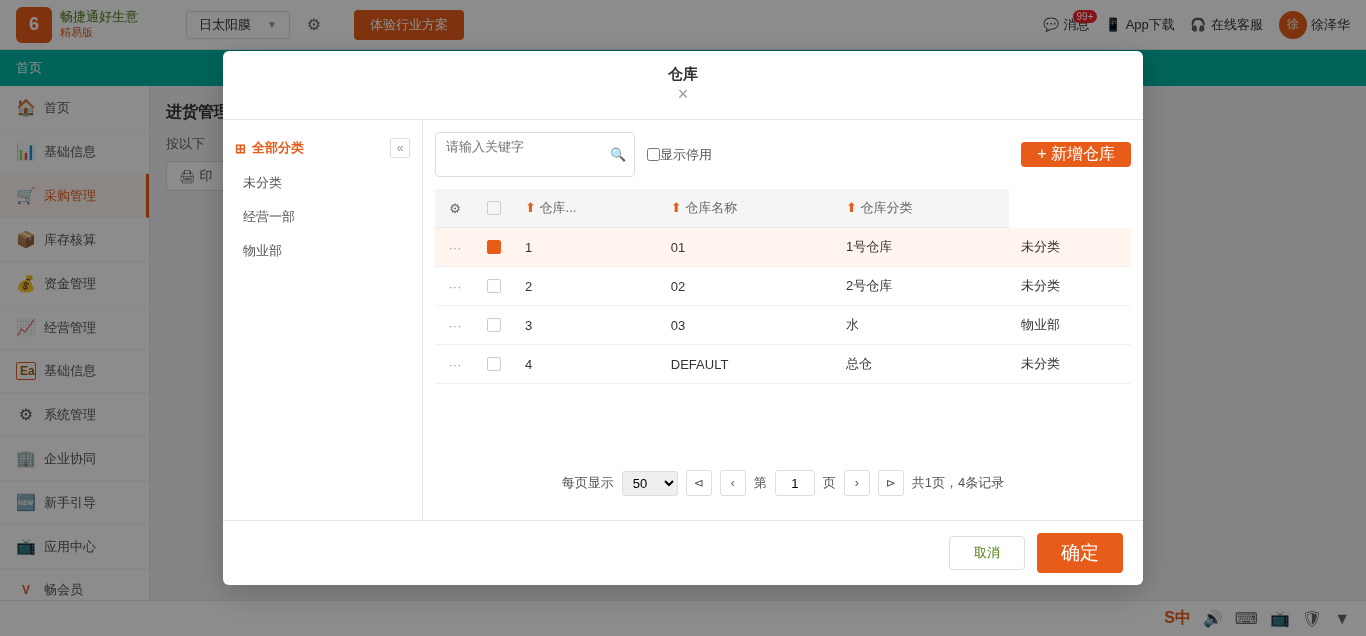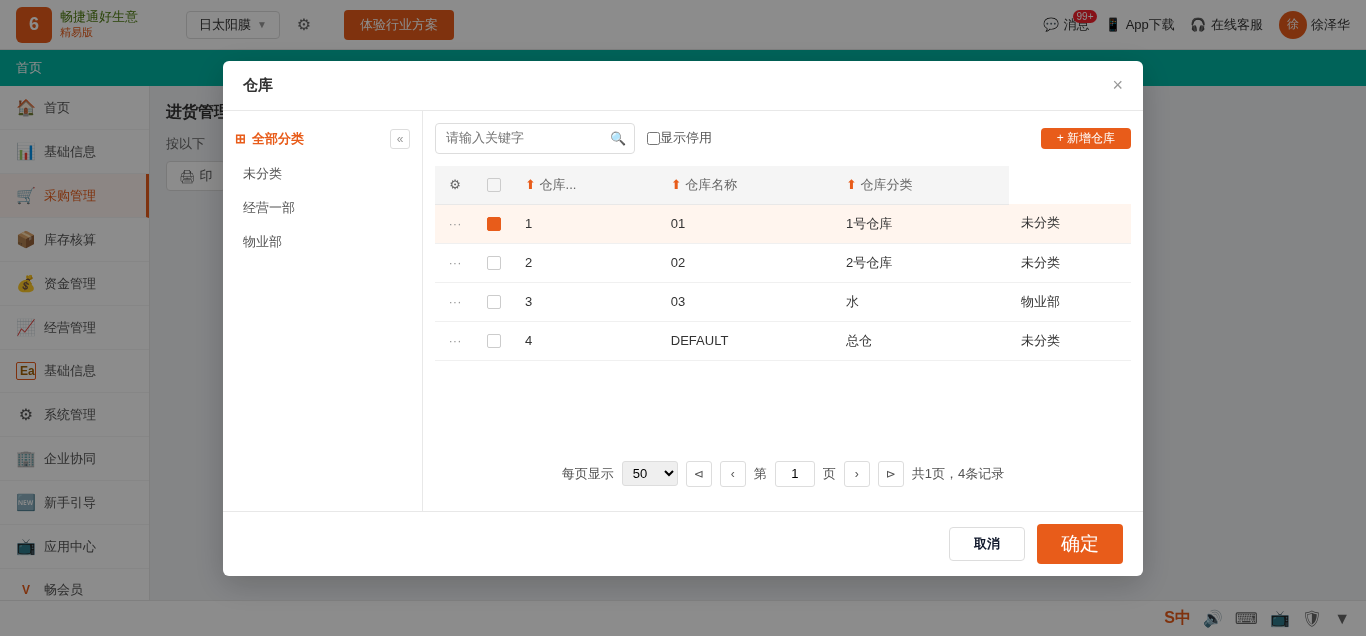--- a/index.html
+++ b/index.html
@@ -25,21 +25,21 @@
       width: 36px;
       height: 36px;
       background: #e85c1a;
       border-radius: 6px;
       display: flex; align-items: center; justify-content: center;
       color: #fff; font-size: 18px; font-weight: bold; margin-right: 8px;
     }
     .brand-name { font-size: 13px; color: #4d7c0f; line-height: 1.3; }
     .brand-sub { font-size: 11px; color: #e85c1a; }
     .store-selector {
-      display: flex; align-items: center; gap: 6px;
+      display: flex; align-items: center; gap: 16px;
       padding: 4px 12px; border: 1px solid #ddd; border-radius: 4px;
       color: #333; cursor: pointer; font-size: 13px; margin-left: 20px;
     }
     .store-selector .arrow { color: #999; font-size: 10px; }
     .gear-btn {
       width: 32px; height: 32px; border: none; background: none;
       cursor: pointer; color: #666; font-size: 16px; margin-left: 8px;
       display: flex; align-items: center; justify-content: center;
     }
     .trial-btn {
@@ -115,21 +115,21 @@
 
     
     .modal {
       background: #fff; border-radius: 6px;
       width: 920px; max-width: 95vw;
       box-shadow: 0 8px 32px rgba(0,0,0,0.2);
       overflow: hidden;
     }
     .modal-header {
       display: flex; align-items: center; justify-content: space-between;
-      padding: 14px 20px; border-bottom: 1px solid #e8e8e8;
+      padding: 14px 20px; border-bottom: 1px solid #e8e8e8; flex-direction: column;
     }
     .modal-title { font-size: 15px; font-weight: bold; color: #333; }
     .modal-close { cursor: pointer; color: #999; font-size: 18px; background: none; border: none; }
 
     .modal-body { display: flex; min-height: 400px; }
 
     
     .category-panel {
       width: 200px; border-right: 1px solid #e8e8e8;
       padding: 10px 0;
@@ -155,28 +155,28 @@
     .table-panel { flex: 1; padding: 12px; display: flex; flex-direction: column; }
 
     
     .search-bar {
       display: flex; align-items: center; gap: 12px; margin-bottom: 12px;
     }
     .search-input-wrap {
       position: relative; display: flex; align-items: center;
     }
     .search-input {
-      border: 1px solid #ddd; border-radius: 4px; padding: 6px 30px 8px 10px;
+      border: 1px solid #ddd; border-radius: 4px; padding: 6px 30px 22px 10px;
       font-size: 13px; width: 200px; outline: none; color: #333;
     }
     .search-icon { position: absolute; right: 8px; color: #999; cursor: pointer; }
     .show-disabled { display: flex; align-items: center; color: #555; font-size: 13px; }
     .add-btn {
       margin-left: auto; background: #e85c1a; color: #fff; border: none;
-      border-radius: 4px; padding: 2px 16px; cursor: pointer; font-size: 12px;
+      border-radius: 4px; padding: 2px 16px; cursor: pointer; font-size: 16px;
       display: flex; align-items: center; gap: 4px;
     }
 
     
     .data-table { width: 100%; border-collapse: collapse; flex: 1; }
     .data-table th {
       background: #f5f5f5; padding: 10px 12px; text-align: left;
       font-size: 13px; color: #666; border-bottom: 1px solid #e8e8e8;
       font-weight: normal;
     }
@@ -211,21 +211,21 @@
       font-size: 13px; outline: none; cursor: pointer;
     }
 
     
     .modal-footer {
       display: flex; align-items: center; justify-content: flex-end;
       padding: 12px 20px; border-top: 1px solid #e8e8e8; gap: 12px;
     }
     .cancel-btn {
       padding: 7px 24px; border: 1px solid #ddd; background: #fff;
-      border-radius: 4px; cursor: pointer; font-size: 13px; color: #0f172a; font-weight: bold;
+      border-radius: 4px; cursor: pointer; font-size: 13px; color: #4d7c0f;
     }
     .confirm-btn {
       padding: 7px 24px; border: none; background: #e85c1a;
       border-radius: 4px; cursor: pointer; font-size: 19px; color: #fff;
     }
 
     
     .bottom-bar {
       position: fixed; bottom: 0; left: 0; right: 0;
       height: 36px; background: #fff; border-top: 1px solid #e8e8e8;

